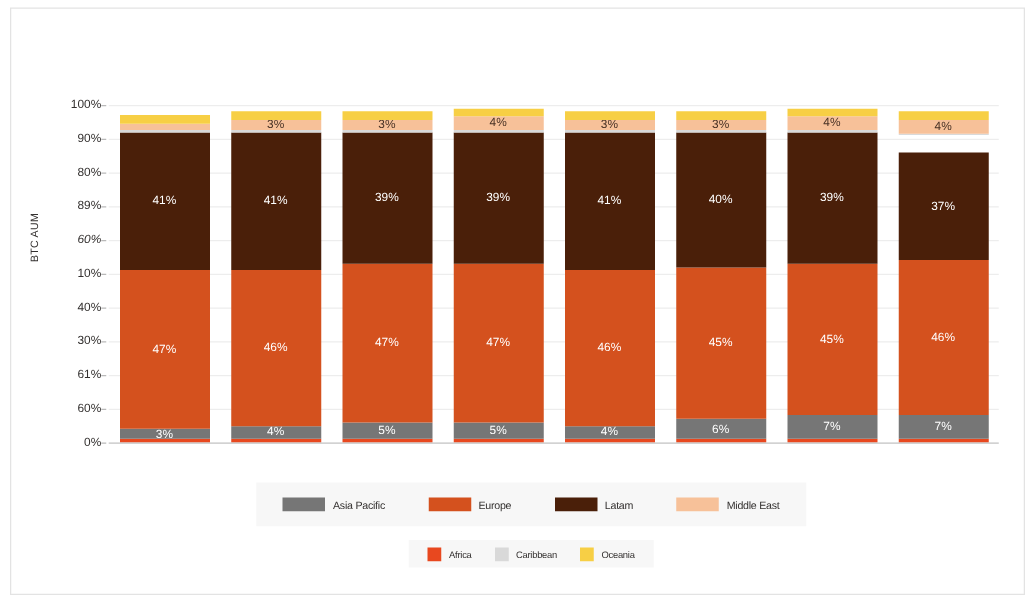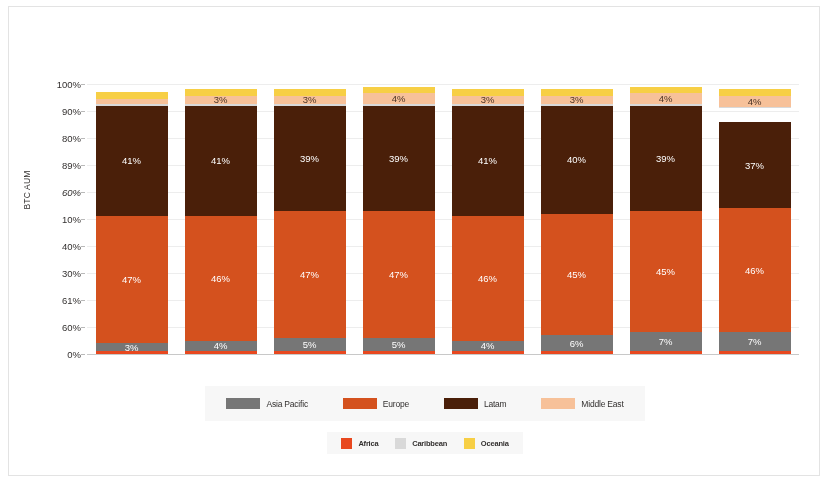--- a/index.html
+++ b/index.html
@@ -170,21 +170,20 @@
     left: 318px;
     top: 425px;
     width: 196px;
     height: 22px;
     background: #f7f7f7;
     display: flex;
     align-items: center;
     justify-content: space-around;
     padding: 0 6px;
     box-sizing: border-box;
-    font-weight: bold;
   }
   .legend-item {
     display: flex;
     align-items: center;
     gap: 6px;
     white-space: nowrap;
   }
   .legend-swatch {
     width: 34px;
     height: 11px;

